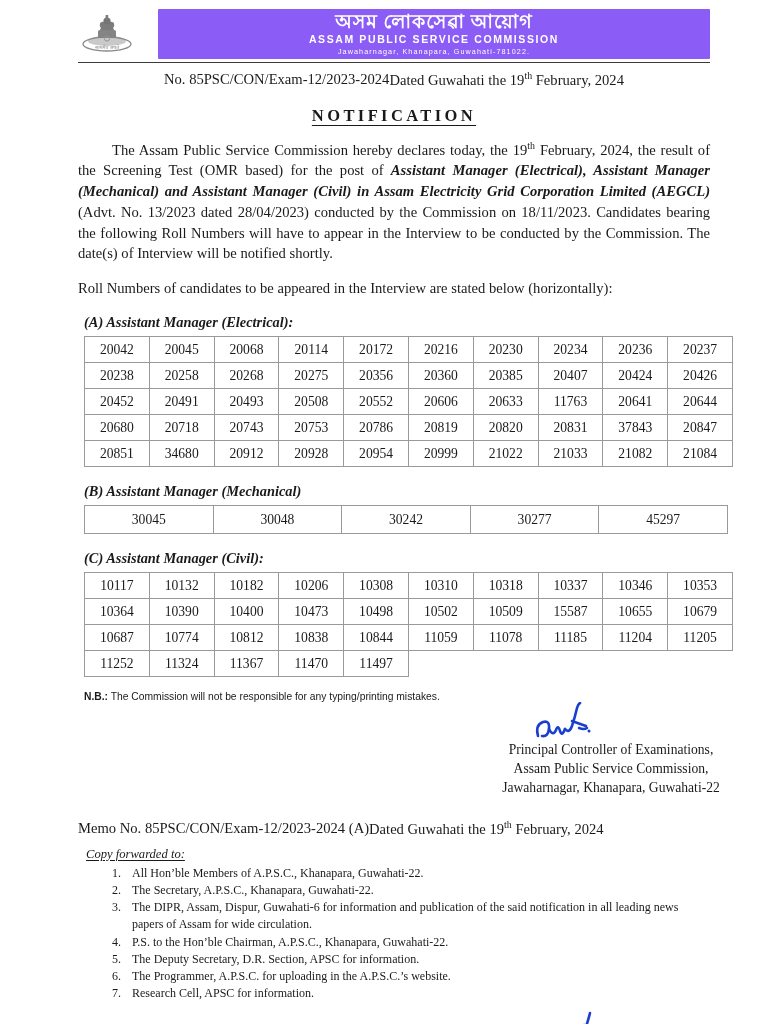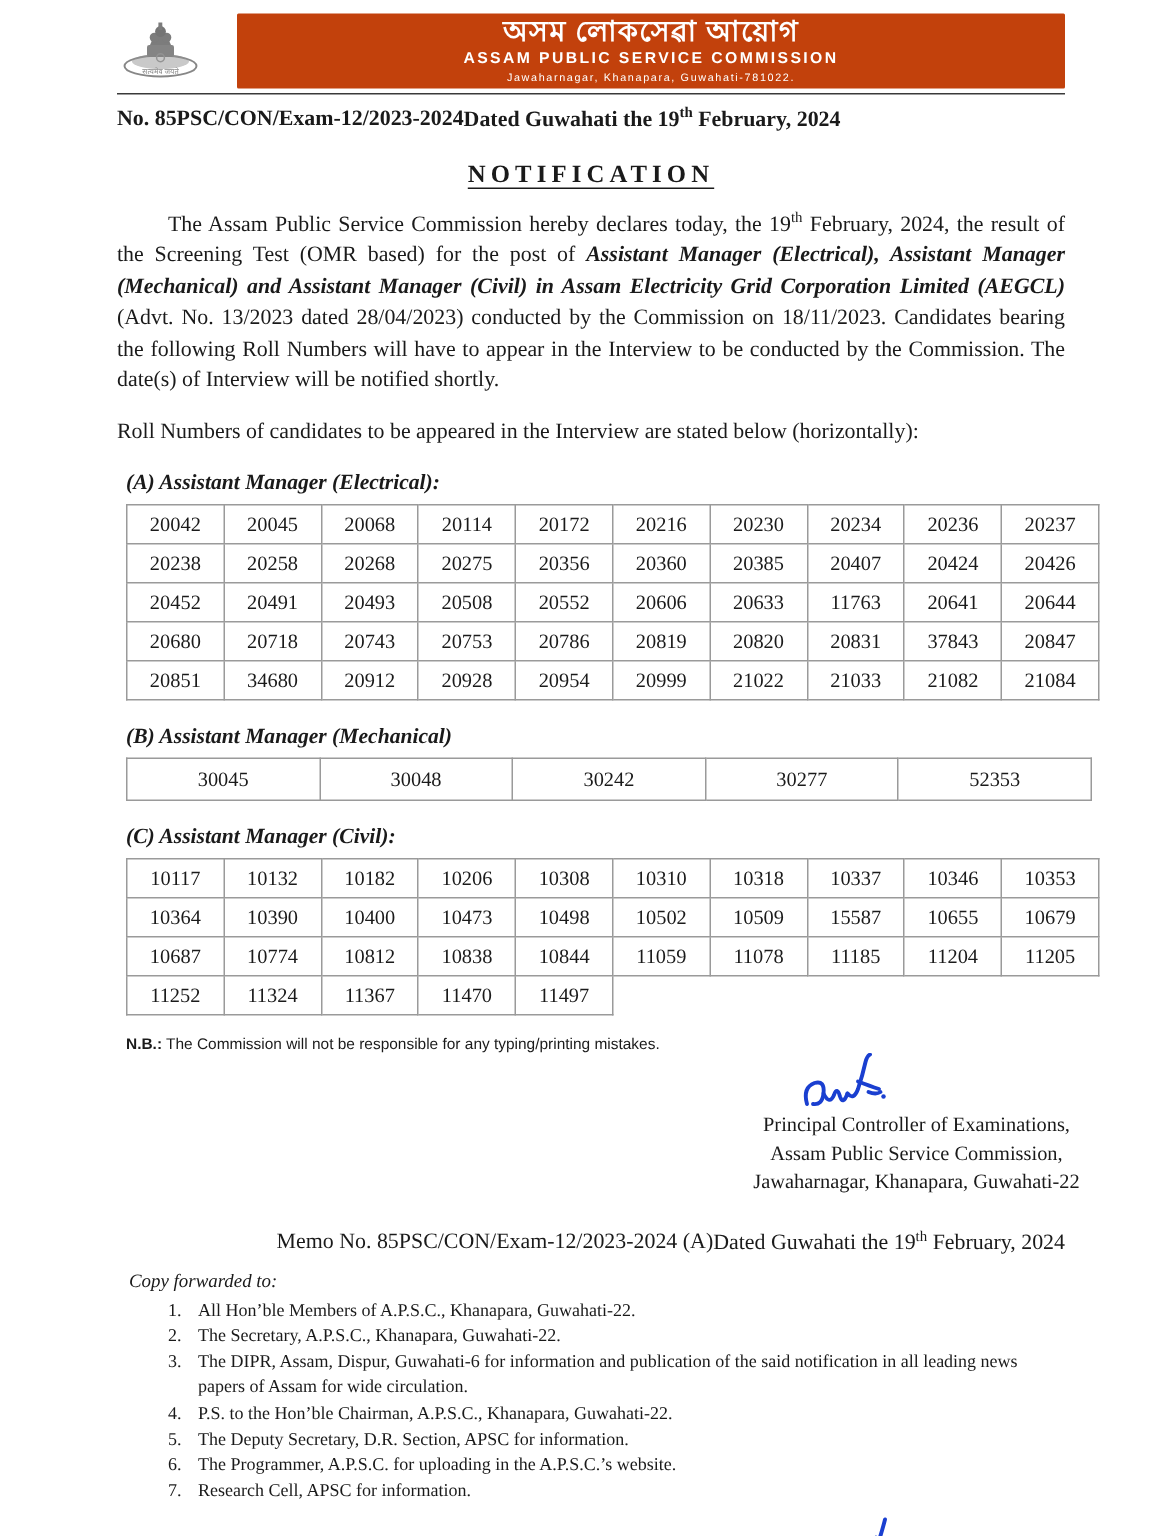--- a/index.html
+++ b/index.html
@@ -35,21 +35,21 @@
     width: 58px;
     height: 50px;
     flex: 0 0 58px;
     display: flex;
     align-items: center;
     justify-content: center;
     opacity: 0.72;
   }
   .banner {
     flex: 1;
-    background: #c2410c;
+    background: #8b5cf6;
     margin-left: 22px;
     padding: 3px 6px 2px 6px;
     text-align: center;
     color: #ffffff;
     border-radius: 1px;
   }
   .banner-assamese {
     font-family: "Liberation Serif", "DejaVu Serif", serif;
     font-size: 19px;
     line-height: 1.05;
@@ -79,25 +79,24 @@
     border-top: 1.1px solid #3a3a3a;
     margin: 6px 58px 0 78px;
   }
 
   
   .content {
     padding: 0 58px 0 78px;
   }
   .refline {
     display: flex;
-    justify-content: flex-start;
+    justify-content: center;
     font-size: 14.6px;
     margin-top: 7px;
     line-height: 1.3;
-    font-weight: bold;
   }
   sup { font-size: 0.68em; vertical-align: super; }
 
   .notif-title {
     text-align: center;
     font-size: 16.5px;
     font-weight: 700;
     letter-spacing: 3.4px;
     margin: 16px 0 0 0;
     text-decoration: underline;
@@ -172,28 +171,29 @@
   }
   .sig-mark svg { position: absolute; left: 86px; top: -4px; }
   .sig-line {
     font-size: 13.6px;
     line-height: 1.42;
   }
 
   
   .memoline {
     display: flex;
-    justify-content: flex-end;
+    justify-content: flex-start;
     font-size: 14.6px;
     margin-top: 21px;
     line-height: 1.3;
   }
   .copyfwd {
     font-size: 12.6px;
     font-style: italic;
+    text-decoration: underline;
     text-underline-offset: 2px;
     margin: 8px 0 0 8px;
   }
   ol.fwd {
     margin: 3px 0 0 0;
     padding-left: 46px;
     font-size: 12px;
     line-height: 1.44;
   }
   ol.fwd li { padding-left: 8px; margin-bottom: 0px; }
@@ -321,21 +321,21 @@
       </table>
 
     <div class="sec-head">(B) Assistant Manager (Mechanical)</div>
     <table class="rolls t5">
         <tbody>
           <tr>
             <td>30045</td>
             <td>30048</td>
             <td>30242</td>
             <td>30277</td>
-            <td>52353</td>
+            <td>45297</td>
           </tr>
         </tbody>
       </table>
 
     <div class="sec-head">(C) Assistant Manager (Civil):</div>
     <table class="rolls t10">
         <tbody>
           <tr>
             <td>10117</td>
             <td>10132</td>

